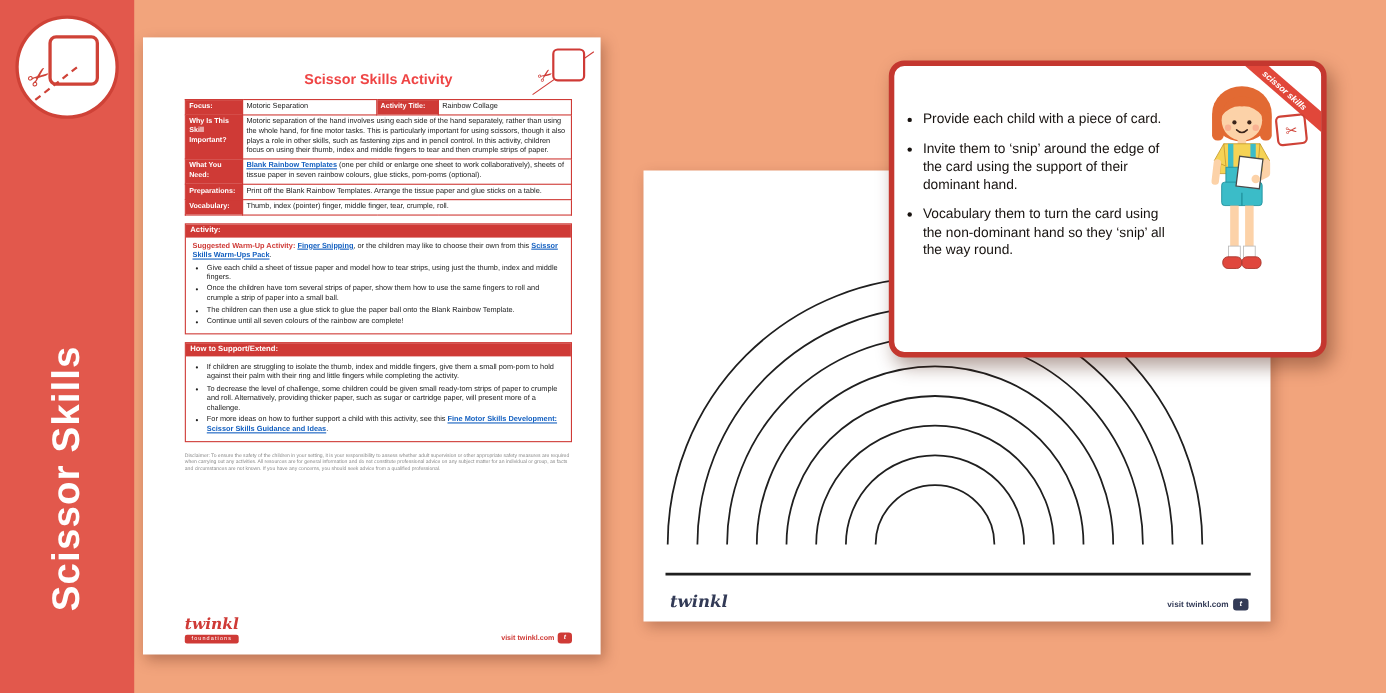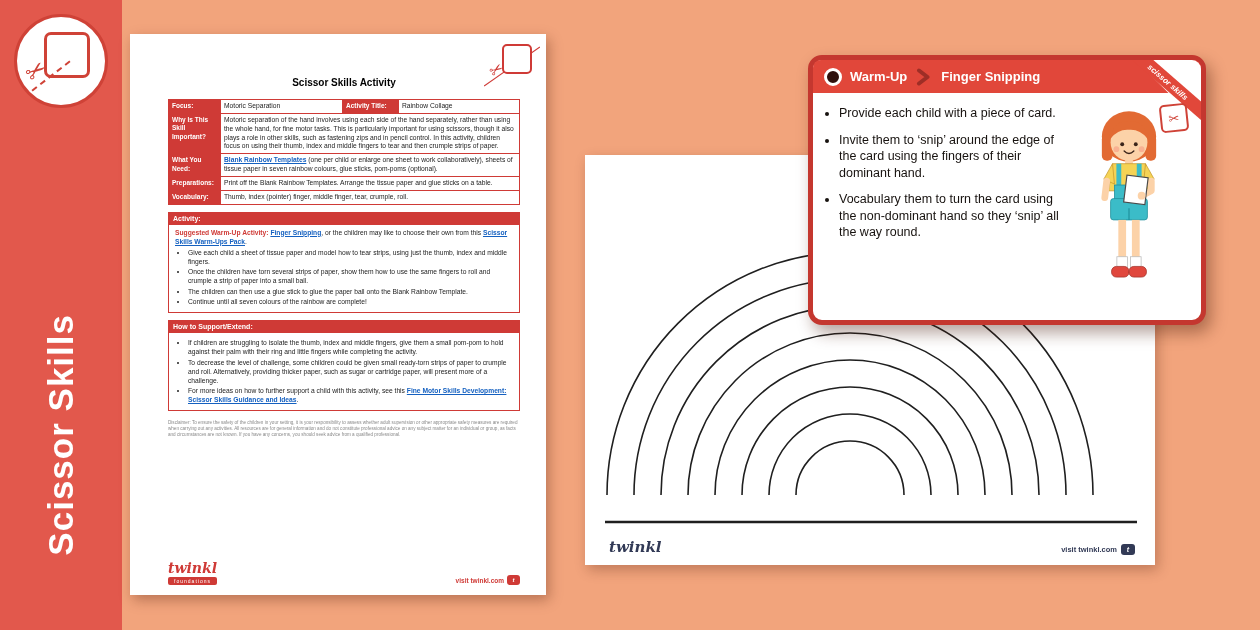--- a/index.html
+++ b/index.html
@@ -18,21 +18,21 @@
            transform:rotate(-38deg); line-height:1; }
   .sidebar-title-wrap { position:absolute; left:0; top:265px; width:122px; height:340px;
            display:flex; align-items:center; justify-content:center; }
   .sidebar-title { writing-mode:vertical-rl; transform:rotate(180deg); color:#fff; font-size:35px;
            font-weight:bold; letter-spacing:1px; white-space:nowrap; }
 
   
   .doc1 { position:absolute; left:130px; top:34px; width:416px; height:561px; background:#fff;
           box-shadow:3px 5px 12px rgba(80,30,15,.35); z-index:2; }
   .doc1-pad { position:absolute; inset:0; padding:26px 26px 0 38px; box-sizing:border-box; }
-  .doc1-title { text-align:center; color:#000000; font-size:10px; font-weight:bold; margin:17px 0 11px; }
+  .doc1-title { text-align:center; color:#ef4444; font-size:13px; font-weight:bold; margin:4px 0 11px; }
   .doc-corner { position:absolute; top:6px; right:8px; width:56px; height:50px; }
   .dc-diag { position:absolute; left:-4px; top:26px; width:68px; height:0; border-top:1.5px solid #cf3a36;
           transform:rotate(-35deg); }
   .dc-paper { position:absolute; right:6px; top:4px; width:26px; height:26px; border:2px solid #cf3a36;
           border-radius:5px; background:#fff; }
   .dc-sc { position:absolute; left:8px; top:22px; color:#cf3a36; font-size:16px; transform:rotate(-35deg);
           line-height:1; }
 
   table.meta { width:100%; border-collapse:collapse; table-layout:fixed; }
   .meta td { border:1px solid #cf3a36; font-size:6.7px; line-height:1.32; padding:2px 3px; color:#222;
@@ -85,21 +85,21 @@
   .corner-tri { position:absolute; inset:0; background:#fff; clip-path:polygon(22% 0, 100% 0, 100% 78%); }
   .corner-ribbon { position:absolute; top:15px; right:-32px; width:130px; transform:rotate(41deg);
           background:#e1473a; color:#fff; font-size:8px; font-weight:bold; font-style:italic;
           text-align:center; padding:2.5px 0; }
   .corner-badge { position:absolute; top:44px; right:13px; width:24px; height:24px; border:2px solid #cf4237;
           border-radius:5px; background:#fff; color:#cf4237; font-size:13px; display:flex;
           align-items:center; justify-content:center; transform:rotate(-6deg); }
 
   .card-body { position:relative; display:flex; padding:10px 6px 6px 12px; height:calc(100% - 33px);
           box-sizing:border-box; }
-  .card-bullets { width:238px; }
+  .card-bullets { width:238px;margin-top:28px; }
   .card-bullets ul { margin:2px 0 0 14px; padding:0; font-size:12.5px; line-height:1.32; color:#17120f; }
   .card-bullets li { margin-bottom:10px; }
   .card-child { flex:1; display:flex; justify-content:center; align-items:flex-start; margin-top:-2px; }
 </style>
 </head>
 <body>
 
 <div class="stage">
 
   <div class="sidebar">
@@ -218,42 +218,32 @@
     <div class="doc2-footer">
       <span class="tw-navy-word">twinkl</span>
       <div class="visit-navy">
         <span>visit twinkl.com</span>
         <span class="mini-tw-navy">t</span>
       </div>
     </div>
   </div>
 
   <div class="card">
-    <div class="card-header">
-      <span class="hdr-dot"></span>
-      <span class="hdr-label">Warm-Up</span>
-      <span class="hdr-chev">
-        <svg width="18" height="18" viewBox="0 0 18 18">
-          <path d="M4 2.5 L12.5 9 L4 15.5" fill="none" stroke="#9e2e26" stroke-width="4" stroke-linecap="round" stroke-linejoin="round"></path>
-        </svg>
-      </span>
-      <span class="hdr-title">Finger Snipping</span>
-    </div>
 
     <div class="card-corner">
       <div class="corner-tri"></div>
       <div class="corner-ribbon">scissor skills</div>
       <div class="corner-badge">✂</div>
     </div>
 
     <div class="card-body">
       <div class="card-bullets">
         <ul>
           <li>Provide each child with a piece of card.</li>
-          <li>Invite them to ‘snip’ around the edge of the card using the fingers of their dominant hand.</li>
+          <li>Invite them to ‘snip’ around the edge of the card using the support of their dominant hand.</li>
           <li>Vocabulary them to turn the card using the non-dominant hand so they ‘snip’ all the way round.</li>
         </ul>
       </div>
       <div class="card-child">
         <svg width="126" height="200" viewBox="0 0 130 205">
 
           <ellipse cx="65" cy="36" rx="28" ry="26" fill="#e26a33"></ellipse>
           <rect x="37" y="34" width="11" height="27" rx="5" fill="#e26a33"></rect>
           <rect x="82" y="34" width="11" height="27" rx="5" fill="#e26a33"></rect>
 

